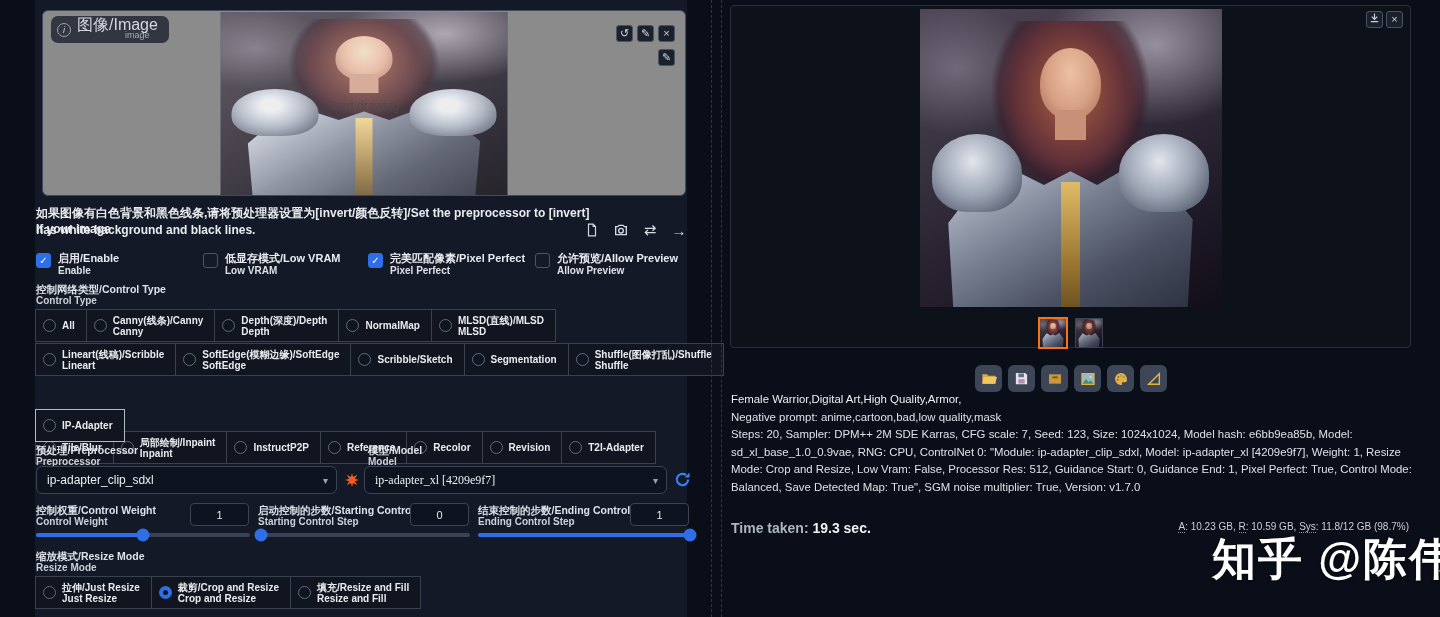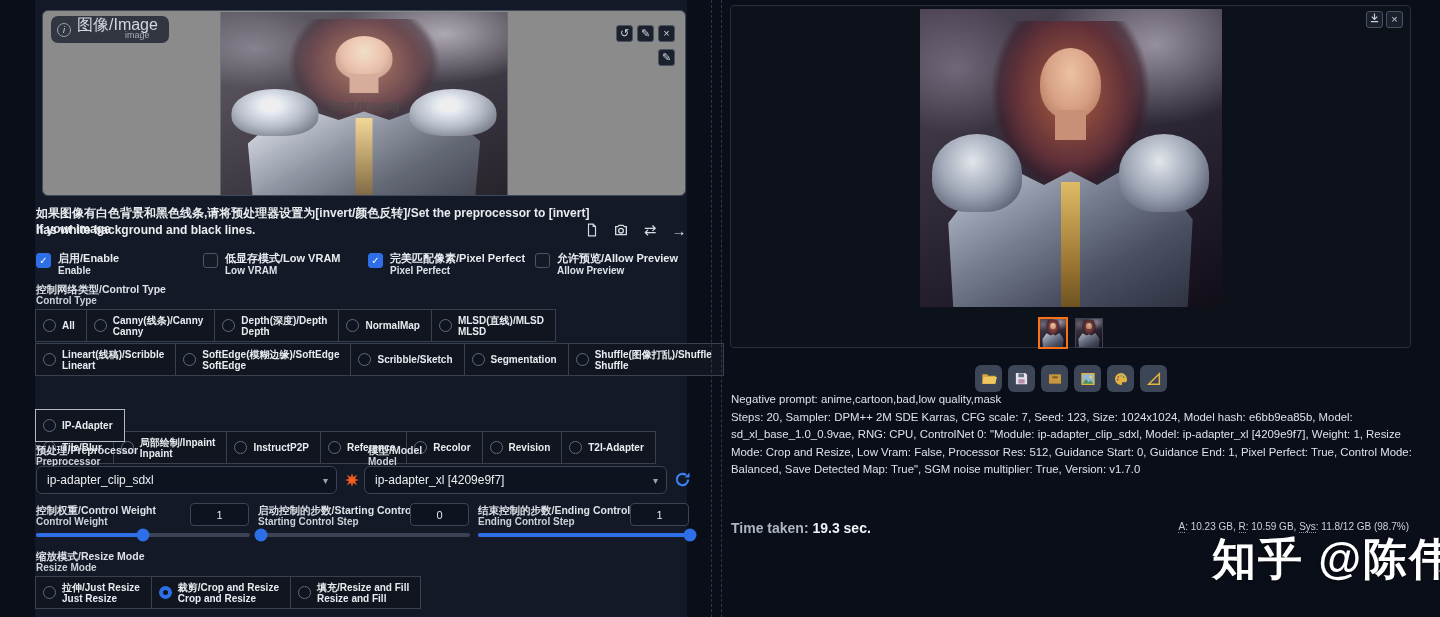--- a/index.html
+++ b/index.html
@@ -318,21 +318,21 @@
 
 <div class="dd" style="left:36px;top:466px;width:301px;">
   <span>ip-adapter_clip_sdxl</span>
   <span class="caret">▾</span>
 </div>
 <div class="iconbtn" style="left:343px;top:471px;">
   <svg viewBox="0 0 24 24" width="14" height="14">
       <path fill="#f25c20" d="M12 0l2 7 7-4-4 7 7 2-7 2 4 7-7-4-2 7-2-7-7 4 4-7-7-2 7-2-4-7 7 4z"></path>
     </svg>
 </div>
-<div class="dd" style="left:364px;top:466px;width:303px;">
+<div class="dd" style="left:364px;top:466px;width:303px;font-family:Liberation Serif, serif;">
   <span>ip-adapter_xl [4209e9f7]</span>
   <span class="caret">▾</span>
 </div>
 <div class="iconbtn" style="left:673px;top:470px;">
   <svg viewBox="0 0 24 24" width="17" height="17">
       <path fill="none" stroke="#3b82f6" stroke-width="3" d="M20 12a8 8 0 1 1-3-6.2"></path>
       <path fill="#3b82f6" d="M22 2v7h-7z"></path>
     </svg>
 </div>
 
@@ -475,20 +475,21 @@
       </svg>
   </div>
   <div class="abtn">
     <svg viewBox="0 0 24 24" width="16" height="16">
         <path fill="none" stroke="#e3b341" stroke-width="2.2" d="M4 20L20 4v16z"></path>
       </svg>
   </div>
 </div>
 
 <div class="gen-text">
+  <div style="color:#eceff3;">Female Warrior,Digital Art,High Quality,Armor,</div>
   <div>Negative prompt: anime,cartoon,bad,low quality,mask</div>
   <div>Steps: 20, Sampler: DPM++ 2M SDE Karras, CFG scale: 7, Seed: 123, Size: 1024x1024, Model hash: e6bb9ea85b, Model: sd_xl_base_1.0_0.9vae, RNG: CPU, ControlNet 0: "Module: ip-adapter_clip_sdxl, Model: ip-adapter_xl [4209e9f7], Weight: 1, Resize Mode: Crop and Resize, Low Vram: False, Processor Res: 512, Guidance Start: 0, Guidance End: 1, Pixel Perfect: True, Control Mode: Balanced, Save Detected Map: True", SGM noise multiplier: True, Version: v1.7.0</div>
 </div>
 
 <div class="timeline">
   <span class="tl">Time taken:</span> <span class="tv">19.3 sec.</span>
 </div>
 
 <div class="memline">
   <span class="u">A</span><span>: 10.23 GB, </span><span class="u">R</span><span>: 10.59 GB, </span><span class="u">Sys</span><span>: 11.8/12 GB (98.7%)</span>

